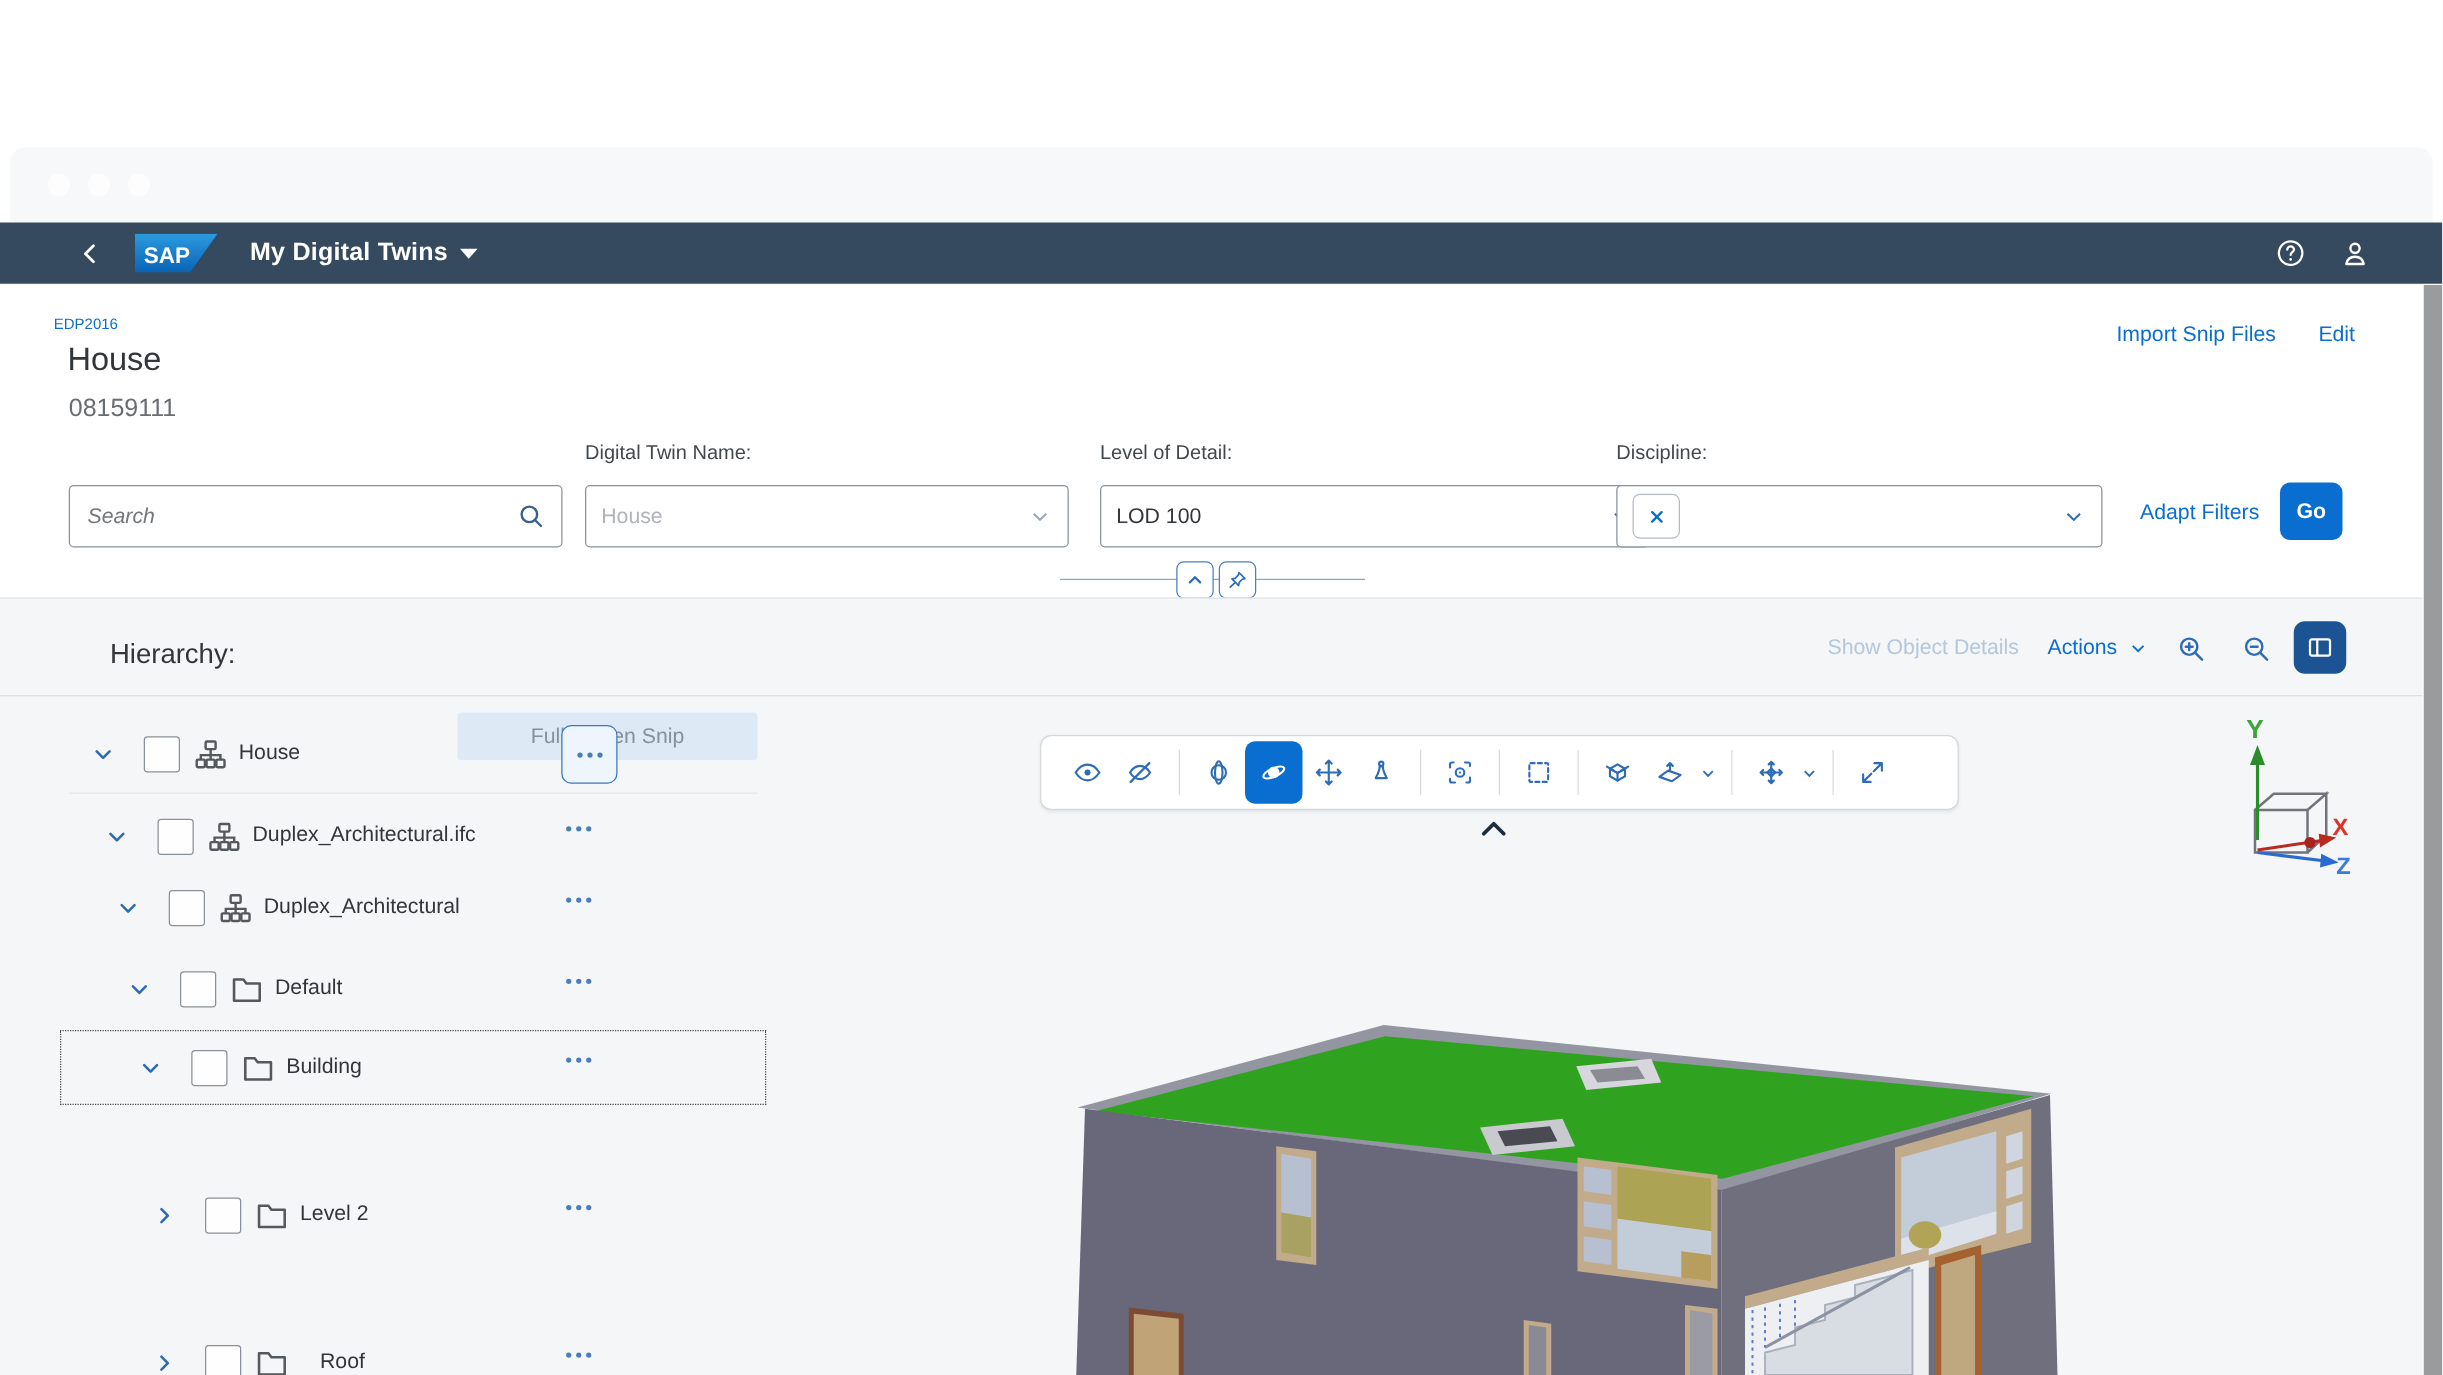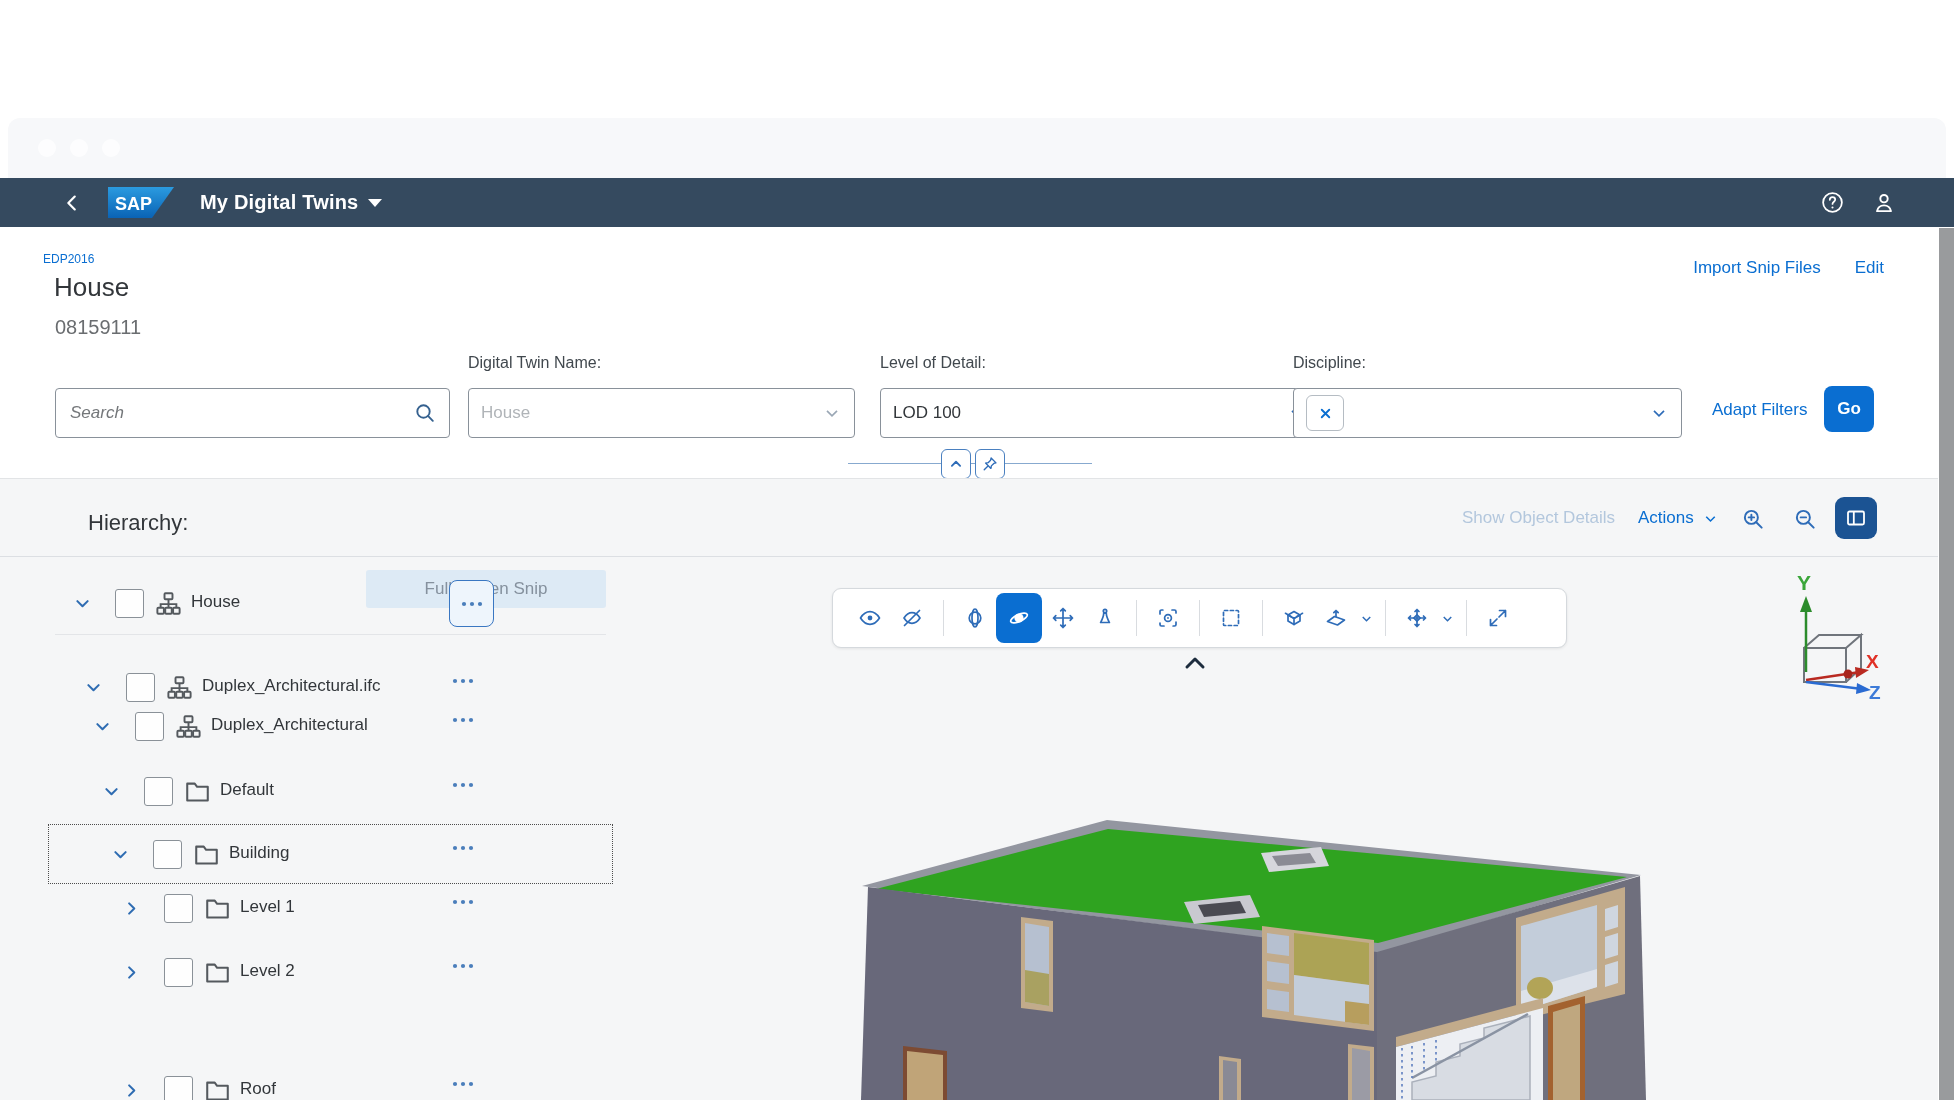--- a/index.html
+++ b/index.html
@@ -256,21 +256,21 @@
         </span>
         <span class="tlabel" style="left:136px">House</span>
         <span class="tdots-btn">
           <svg width="24" height="10" viewBox="0 0 24 10">
             <circle cx="4" cy="5" r="2.1" fill="#4a7ebb"></circle>
             <circle cx="12" cy="5" r="2.1" fill="#4a7ebb"></circle>
             <circle cx="20" cy="5" r="2.1" fill="#4a7ebb"></circle>
           </svg>
         </span>
       </div>
-      <div class="trow" style="top: 664px;">
+      <div class="trow" style="top: 646px;">
         <span class="tchev" style="left:29px">
           <svg width="19" height="19" viewBox="0 0 24 24" fill="none" stroke="#2e6cb2" stroke-width="2.6" stroke-linecap="round" stroke-linejoin="round">
             <path d="M5.5 9l6.5 6.5L18.5 9"></path>
           </svg>
         </span>
         <span class="tcheck" style="left:71px"></span>
         <span class="ticon" style="left:110px">
           <svg width="29" height="29" viewBox="0 0 24 24" fill="none" stroke="#54595e" stroke-width="1.6">
             <rect x="8.7" y="3.5" width="6.6" height="5" rx="0.8"></rect>
             <rect x="2.8" y="15.5" width="5.4" height="5" rx="0.8"></rect>
@@ -348,41 +348,20 @@
         </span>
         <span class="tlabel" style="left:174px">Building</span>
         <span class="tdots">
           <svg width="24" height="10" viewBox="0 0 24 10">
             <circle cx="4" cy="5" r="2.1" fill="#4a7ebb"></circle>
             <circle cx="12" cy="5" r="2.1" fill="#4a7ebb"></circle>
             <circle cx="20" cy="5" r="2.1" fill="#4a7ebb"></circle>
           </svg>
         </span>
       </div>
-      <div class="trow" style="top: 885px;">
-        <span class="tchev" style="left:67px">
-          <svg width="19" height="19" viewBox="0 0 24 24" fill="none" stroke="#2e6cb2" stroke-width="2.6" stroke-linecap="round" stroke-linejoin="round">
-            <path d="M9 5.5l6.5 6.5L9 18.5"></path>
-          </svg>
-        </span>
-        <span class="tcheck" style="left:109px"></span>
-        <span class="ticon" style="left:148px">
-          <svg width="29" height="29" viewBox="0 0 24 24" fill="none" stroke="#54595e" stroke-width="1.7" stroke-linejoin="round">
-            <path d="M3.5 19.5v-14h6.2l2 2.6h8.8v11.4z"></path>
-          </svg>
-        </span>
-        <span class="tlabel" style="left:185px">Level 1</span>
-        <span class="tdots">
-          <svg width="24" height="10" viewBox="0 0 24 10">
-            <circle cx="4" cy="5" r="2.1" fill="#4a7ebb"></circle>
-            <circle cx="12" cy="5" r="2.1" fill="#4a7ebb"></circle>
-            <circle cx="20" cy="5" r="2.1" fill="#4a7ebb"></circle>
-          </svg>
-        </span>
-      </div>
       <div class="trow" style="top: 949px;">
         <span class="tchev" style="left:67px">
           <svg width="19" height="19" viewBox="0 0 24 24" fill="none" stroke="#2e6cb2" stroke-width="2.6" stroke-linecap="round" stroke-linejoin="round">
             <path d="M9 5.5l6.5 6.5L9 18.5"></path>
           </svg>
         </span>
         <span class="tcheck" style="left:109px"></span>
         <span class="ticon" style="left:148px">
           <svg width="29" height="29" viewBox="0 0 24 24" fill="none" stroke="#54595e" stroke-width="1.7" stroke-linejoin="round">
             <path d="M3.5 19.5v-14h6.2l2 2.6h8.8v11.4z"></path>
@@ -402,21 +381,21 @@
           <svg width="19" height="19" viewBox="0 0 24 24" fill="none" stroke="#2e6cb2" stroke-width="2.6" stroke-linecap="round" stroke-linejoin="round">
             <path d="M9 5.5l6.5 6.5L9 18.5"></path>
           </svg>
         </span>
         <span class="tcheck" style="left:109px"></span>
         <span class="ticon" style="left:148px">
           <svg width="29" height="29" viewBox="0 0 24 24" fill="none" stroke="#54595e" stroke-width="1.7" stroke-linejoin="round">
             <path d="M3.5 19.5v-14h6.2l2 2.6h8.8v11.4z"></path>
           </svg>
         </span>
-        <span class="tlabel" style="left:185px">Roof</span>
+        <span class="tlabel" style="left:201px">Roof</span>
         <span class="tdots">
           <svg width="24" height="10" viewBox="0 0 24 10">
             <circle cx="4" cy="5" r="2.1" fill="#4a7ebb"></circle>
             <circle cx="12" cy="5" r="2.1" fill="#4a7ebb"></circle>
             <circle cx="20" cy="5" r="2.1" fill="#4a7ebb"></circle>
           </svg>
         </span>
       </div>
     </div>
   <div class="abs row-sep"></div>

